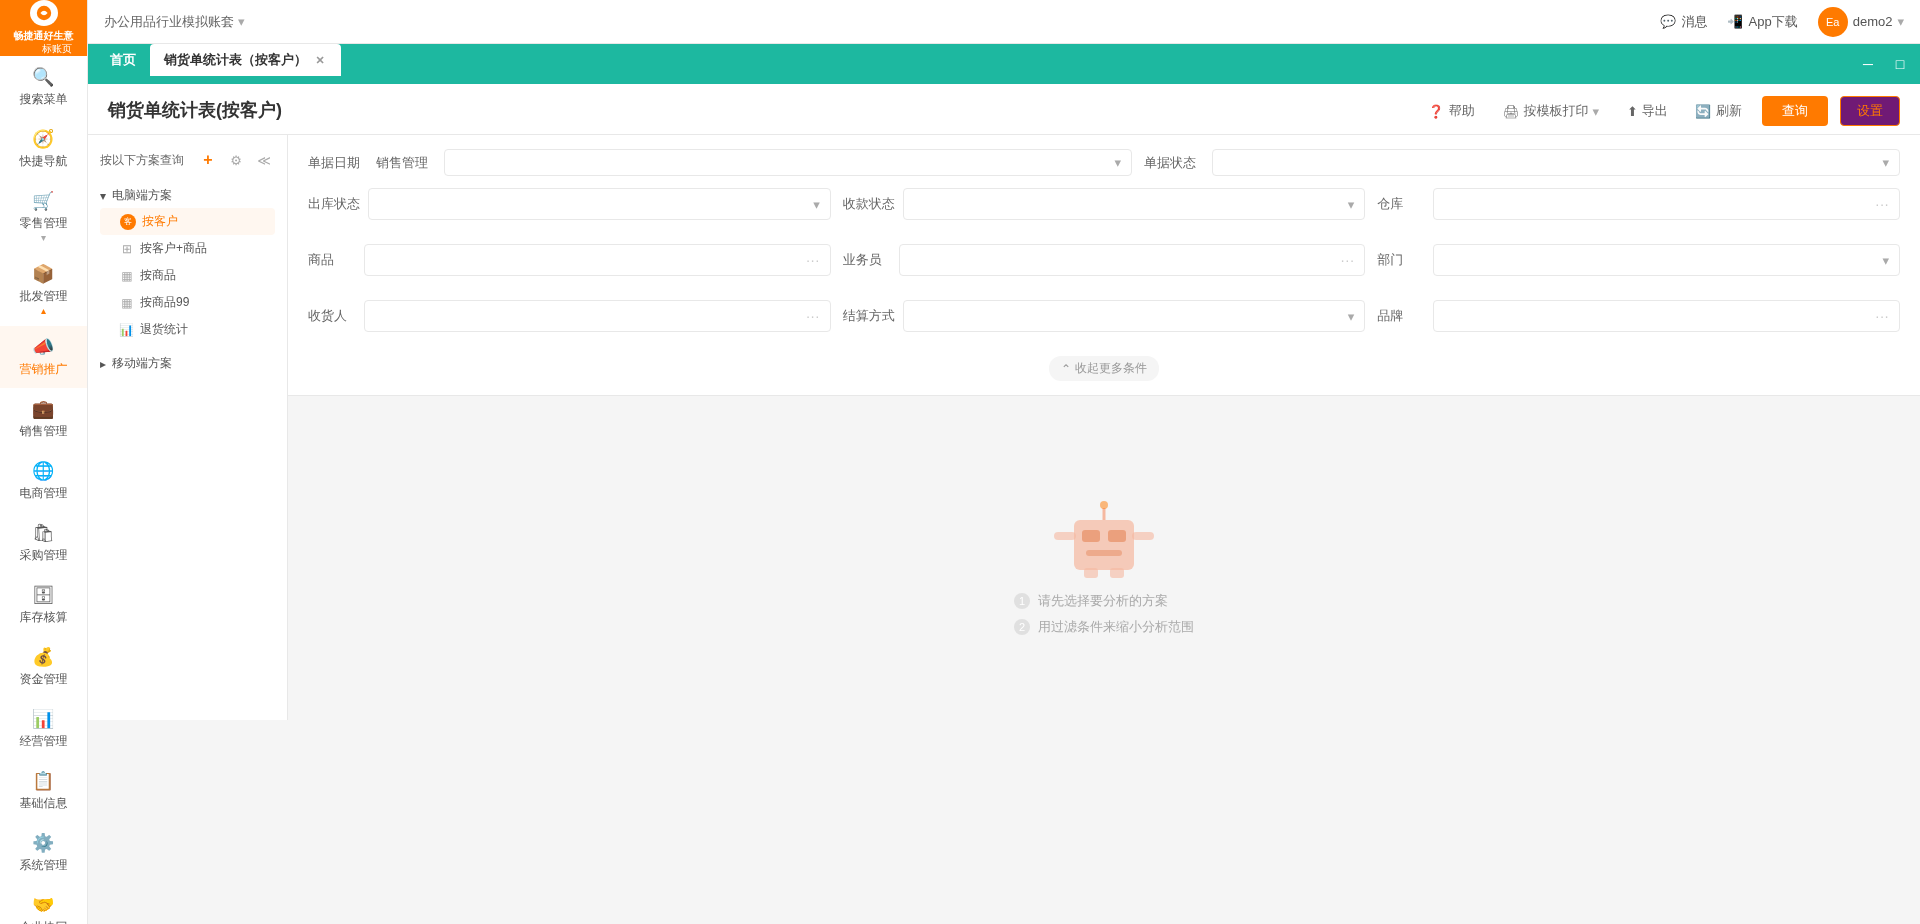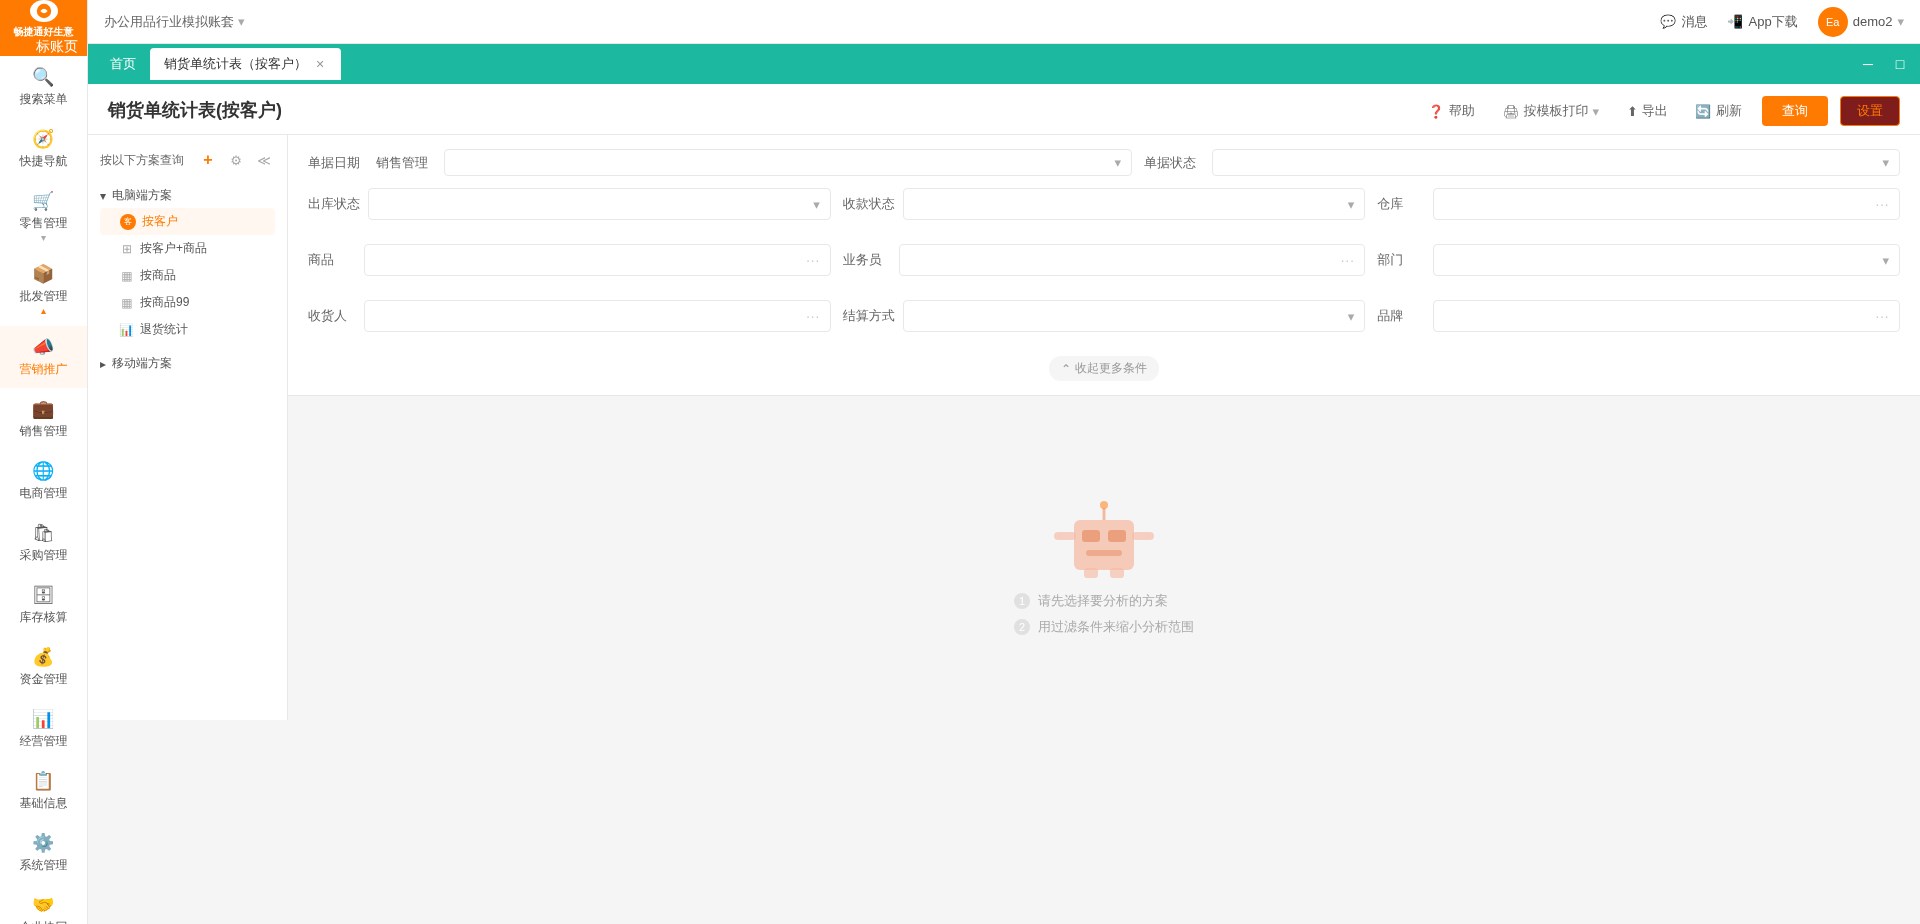--- a/index.html
+++ b/index.html
@@ -113,22 +113,22 @@
       color: #fff;
       font-size: 12px;
       overflow: hidden;
     }
 
     
     .tab-bar {
       height: 40px;
       background: #1db8a0;
       display: flex;
-      align-items: center;
       padding: 0 8px;
+      font-weight: bold;
     }
     .tab-item {
       height: 32px;
       padding: 0 14px;
       display: flex;
       align-items: center;
       gap: 6px;
       border-radius: 4px 4px 0 0;
       cursor: pointer;
       font-size: 13px;
@@ -213,21 +213,21 @@
     .btn-primary {
       background: #ff7a00;
       color: #fff;
       border: none;
       padding: 6px 20px;
       border-radius: 4px;
       cursor: pointer;
       font-size: 13px;
     }
     .btn-secondary {
-      background: #7f1d1d;
+      background: #701a75;
       color: #ff7a00;
       border: 1px solid #ff7a00;
       padding: 5px 16px;
       border-radius: 4px;
       cursor: pointer;
       font-size: 13px;
     }
 
     
     .main-body {
@@ -487,21 +487,21 @@
 
 <div class="sidebar">
   <div class="sidebar-logo">
     <div class="logo-icon">
       <svg viewBox="0 0 20 20" fill="none">
         <circle cx="10" cy="10" r="8" fill="#ff7a00"></circle>
         <path d="M6 10 Q10 5 14 10 Q10 15 6 10Z" fill="#fff"></path>
       </svg>
     </div>
     <span style="font-size:10px;line-height:1.2;text-align:center;margin-top:2px;font-weight:bold;">畅捷通好生意</span>
-    <span style="font-size:14px;margin-left:27px;">标账页</span>
+    <span style="font-size:10px;margin-left:27px;">标账页</span>
   </div>
 
   <div class="sidebar-item">
     <span class="s-icon">🔍</span>
     <span>搜索菜单</span>
   </div>
   <div class="sidebar-item">
     <span class="s-icon">🧭</span>
     <span>快捷导航</span>
   </div>

